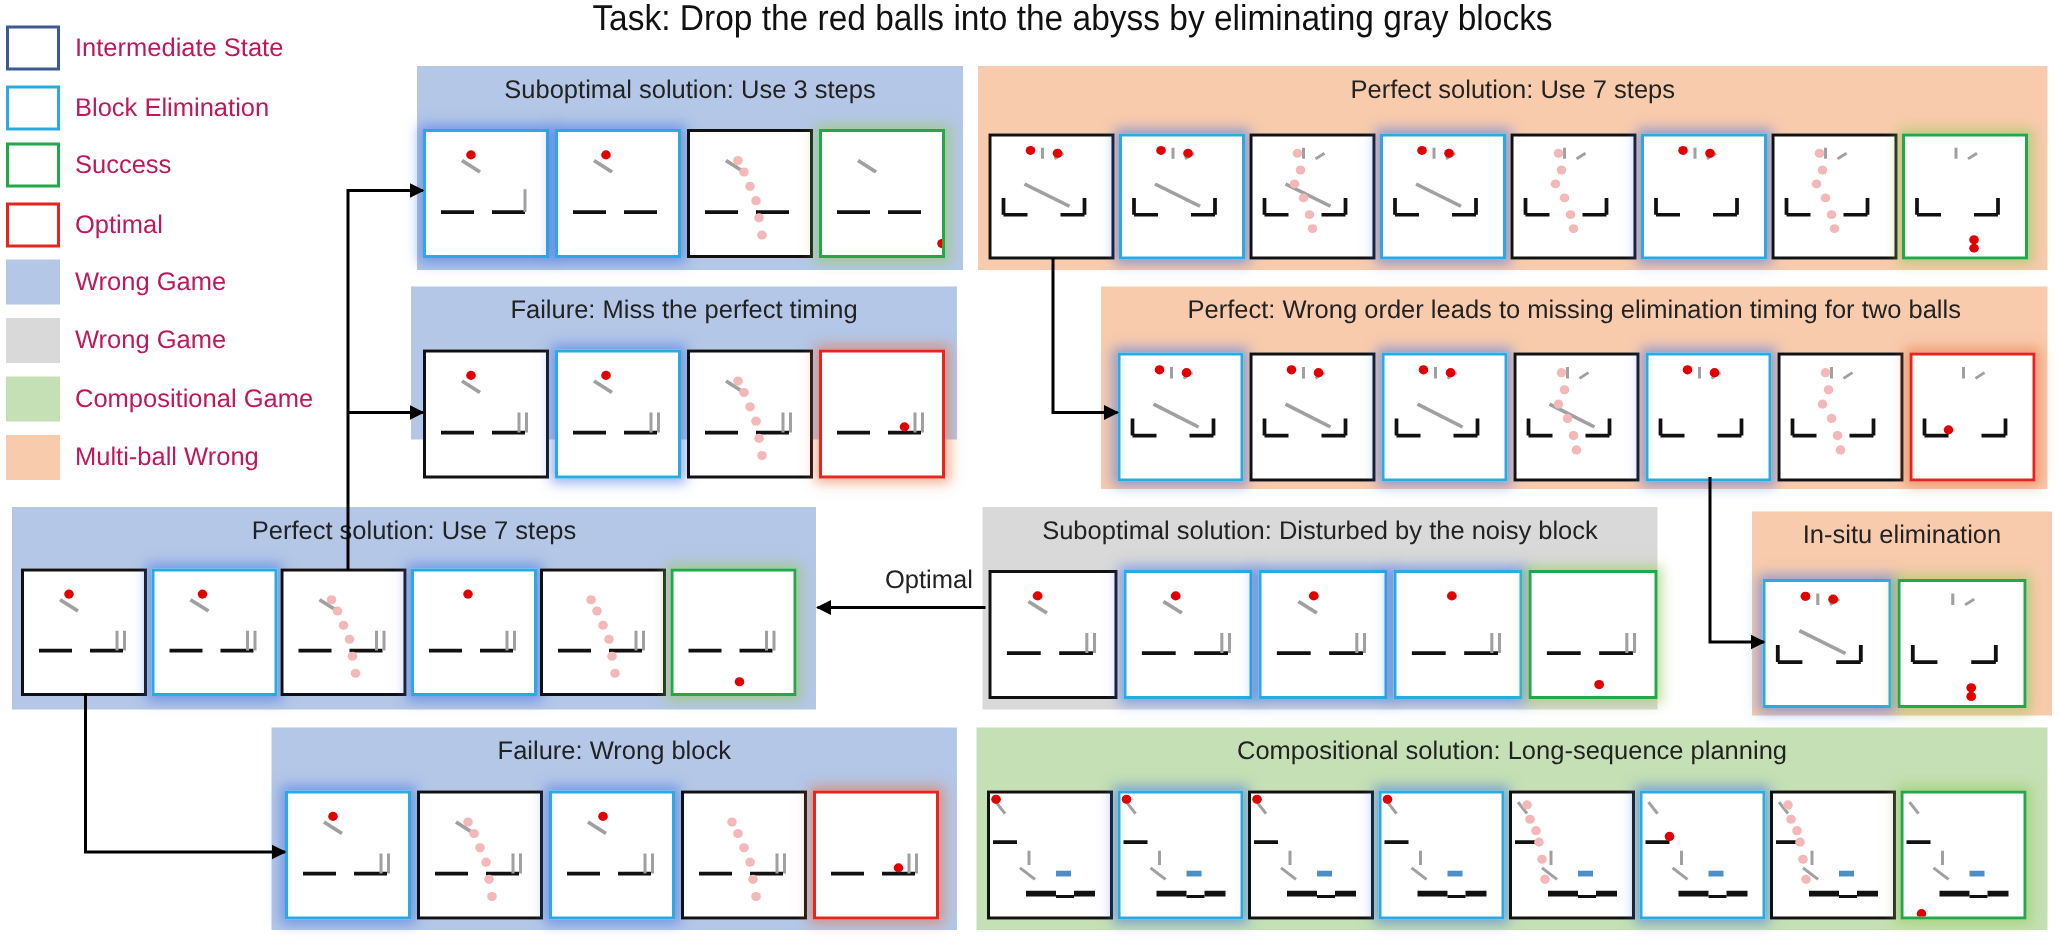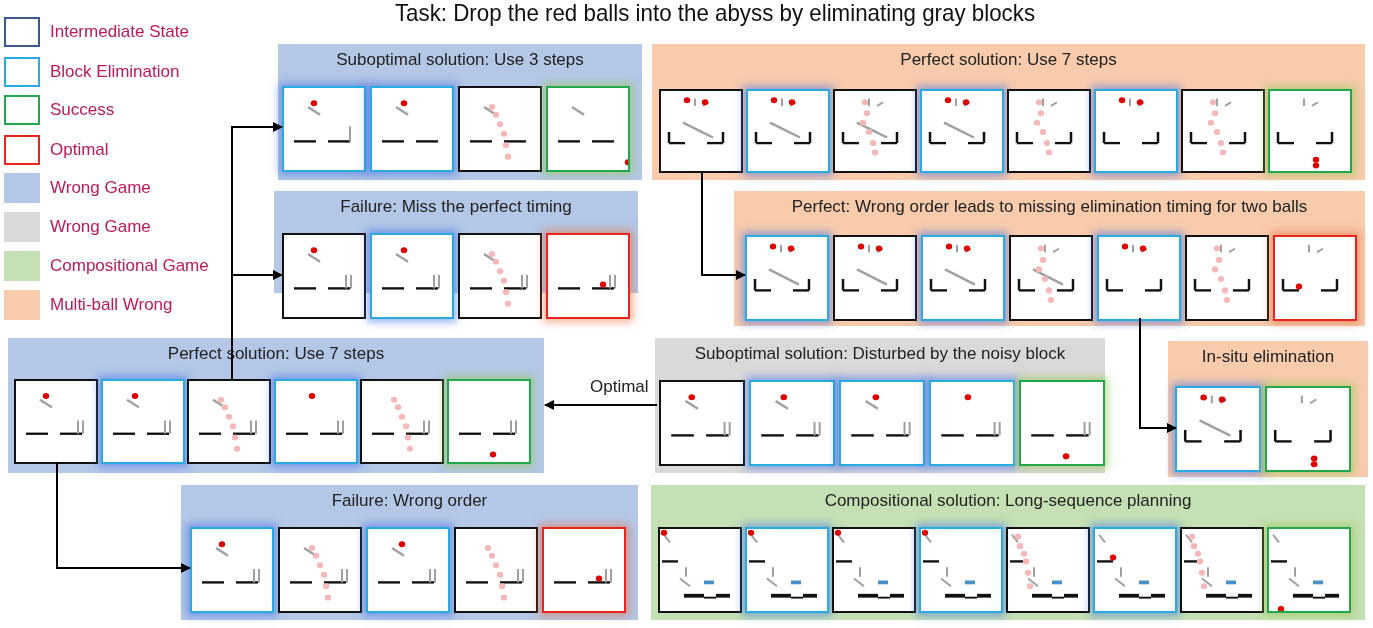--- a/index.html
+++ b/index.html
@@ -213,21 +213,21 @@
     <div class="frame success" style="left: 446.5px; top: 379px; width: 84px; height: 85px;">
       <svg viewBox="0 0 80 86" preserveAspectRatio="none">
         <line x1="10" y1="56" x2="32" y2="56" stroke="#111111" stroke-width="2.5" stroke-linecap="butt"></line>
         <line x1="44" y1="56" x2="66" y2="56" stroke="#111111" stroke-width="2.5" stroke-linecap="butt"></line>
         <line x1="62" y1="42" x2="62" y2="56" stroke="#a0a0a0" stroke-width="2" stroke-linecap="butt"></line>
         <line x1="67" y1="42" x2="67" y2="56" stroke="#a0a0a0" stroke-width="2" stroke-linecap="butt"></line>
         <circle cx="44" cy="78" r="3.2" fill="#e00000"></circle>
       </svg>
     </div>
     <div class="panel" style="left: 181px; top: 485px; width: 457px; height: 135px; background: rgb(180, 199, 231);">
-      <div class="panel-title">Failure: Wrong order</div>
+      <div class="panel-title">Failure: Wrong block</div>
     </div>
     <div class="frame elim" style="left: 190px; top: 527px; width: 84px; height: 86px;">
       <svg viewBox="0 0 80 86" preserveAspectRatio="none">
         <line x1="10" y1="56" x2="32" y2="56" stroke="#111111" stroke-width="2.5" stroke-linecap="butt"></line>
         <line x1="44" y1="56" x2="66" y2="56" stroke="#111111" stroke-width="2.5" stroke-linecap="butt"></line>
         <line x1="62" y1="42" x2="62" y2="56" stroke="#a0a0a0" stroke-width="2" stroke-linecap="butt"></line>
         <line x1="67" y1="42" x2="67" y2="56" stroke="#a0a0a0" stroke-width="2" stroke-linecap="butt"></line>
         <line x1="24" y1="20" x2="36" y2="28" stroke="#a0a0a0" stroke-width="2.5" stroke-linecap="butt"></line>
         <circle cx="30" cy="16" r="3.2" fill="#e00000"></circle>
       </svg>

